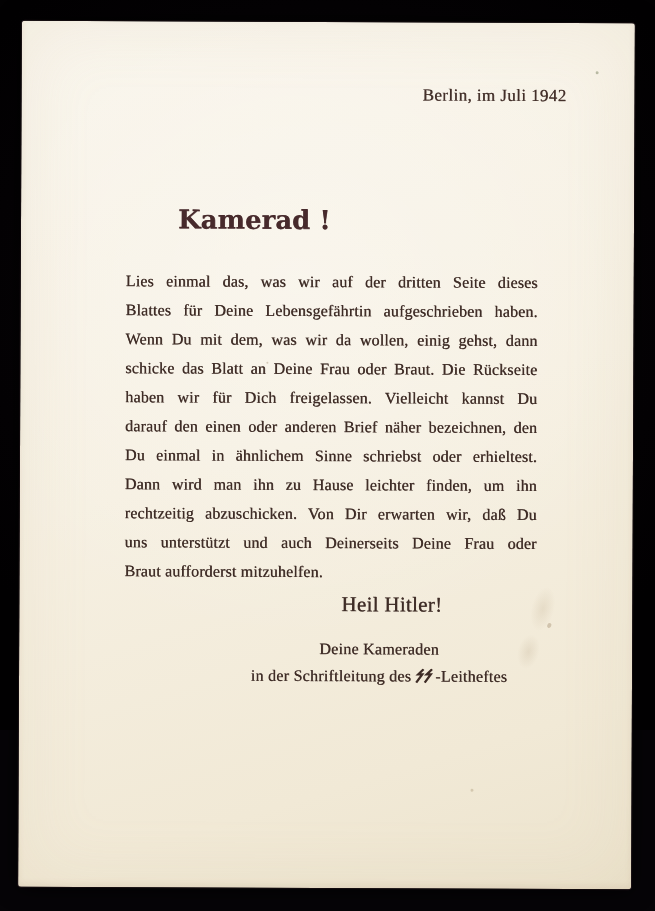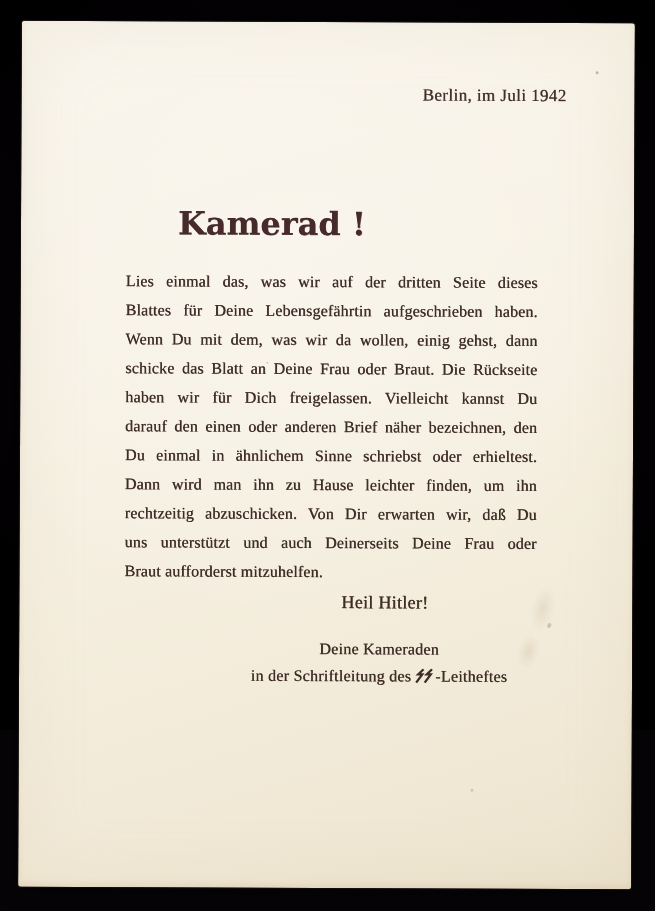--- a/index.html
+++ b/index.html
@@ -29,36 +29,36 @@
   }
   .dateline {
     position: absolute; top: 63px; right: 68px;
     font-size: 17px; letter-spacing: 0.4px; color: #43302a;
     text-shadow: 0.35px 0.2px 0 rgba(67,48,42,0.8);
     white-space: nowrap;
   }
   .salutation {
     position: absolute; left: 157px; top: 183px;
     font-family: "DejaVu Serif", serif;
-    font-weight: bold; font-size: 32px; letter-spacing: 0px;
+    font-weight: bold; font-size: 26px; letter-spacing: 0px;
     color: #472a2c;
     text-shadow: 0.3px 0.3px 0 rgba(71,42,44,0.7);
     white-space: nowrap;
   }
   .letter-body {
     position: absolute; left: 105px; top: 245px; width: 412px;
     font-size: 16px; line-height: 29px; letter-spacing: 0.15px;
     color: #3e2c26;
     text-shadow: 0.35px 0.2px 0 rgba(62,44,38,0.85);
   }
   .body-line { text-align: justify; text-align-last: justify; white-space: normal; }
   .body-line.last { text-align-last: left; }
   .closing {
     position: absolute; left: 322px; top: 570px;
-    font-size: 18px; letter-spacing: 0.3px; color: #3e2c26;
+    font-size: 21px; letter-spacing: 0.3px; color: #3e2c26;
     text-shadow: 0.35px 0.2px 0 rgba(62,44,38,0.85);
     white-space: nowrap;
   }
   .signature {
     position: absolute; left: 150px; top: 613px; width: 420px;
     text-align: center; font-size: 16px; line-height: 27px;
     letter-spacing: 0.25px; color: #3e2c26;
     text-shadow: 0.35px 0.2px 0 rgba(62,44,38,0.85);
   }
   .runes-icon {

